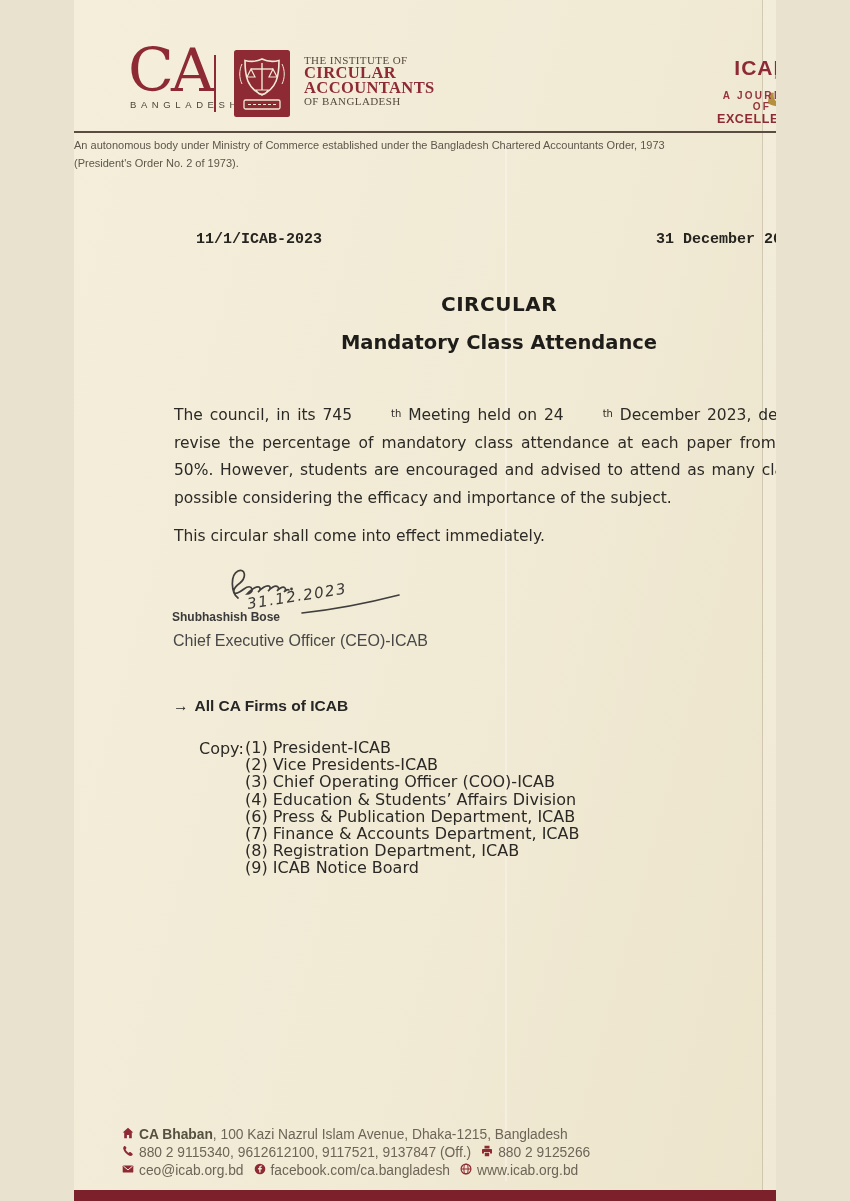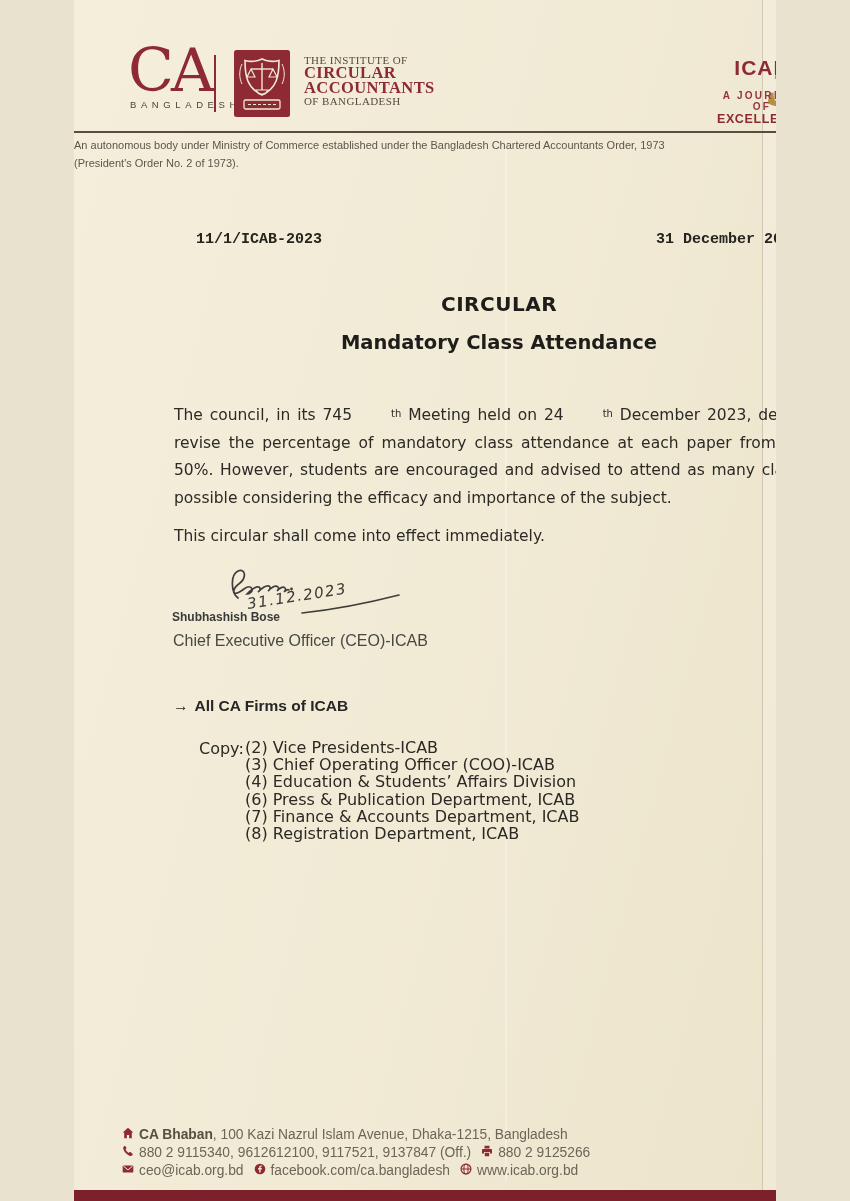--- a/index.html
+++ b/index.html
@@ -182,26 +182,28 @@
   <div class="sig-name">Shubhashish Bose</div>
   <div class="sig-title">Chief Executive Officer (CEO)-ICAB</div>
 
   <div class="dist-to">
     <span class="arrow">→</span><span>All CA Firms of ICAB</span>
   </div>
 
   <div class="copy-block">
     <div class="copy-label">Copy:</div>
     <div class="copy-items">
+      <div>(1) President-ICAB</div>
       <div>(2) Vice Presidents-ICAB</div>
       <div>(3) Chief Operating Officer (COO)-ICAB</div>
       <div>(4) Education &amp; Students’ Affairs Division</div>
       <div>(6) Press &amp; Publication Department, ICAB</div>
       <div>(7) Finance &amp; Accounts Department, ICAB</div>
       <div>(8) Registration Department, ICAB</div>
+      <div>(9) ICAB Notice Board</div>
     </div>
   </div>
 
   <div class="footer">
     <div class="row">
       <span class="ic">
         <svg width="12" height="12" viewBox="0 0 12 12">
             <path d="M6 0.8 L11.3 5.4 H9.8 V11.2 H7.1 V7.9 H4.9 V11.2 H2.2 V5.4 H0.7 Z" fill="#8e2a33"></path>
           </svg>
       </span>

